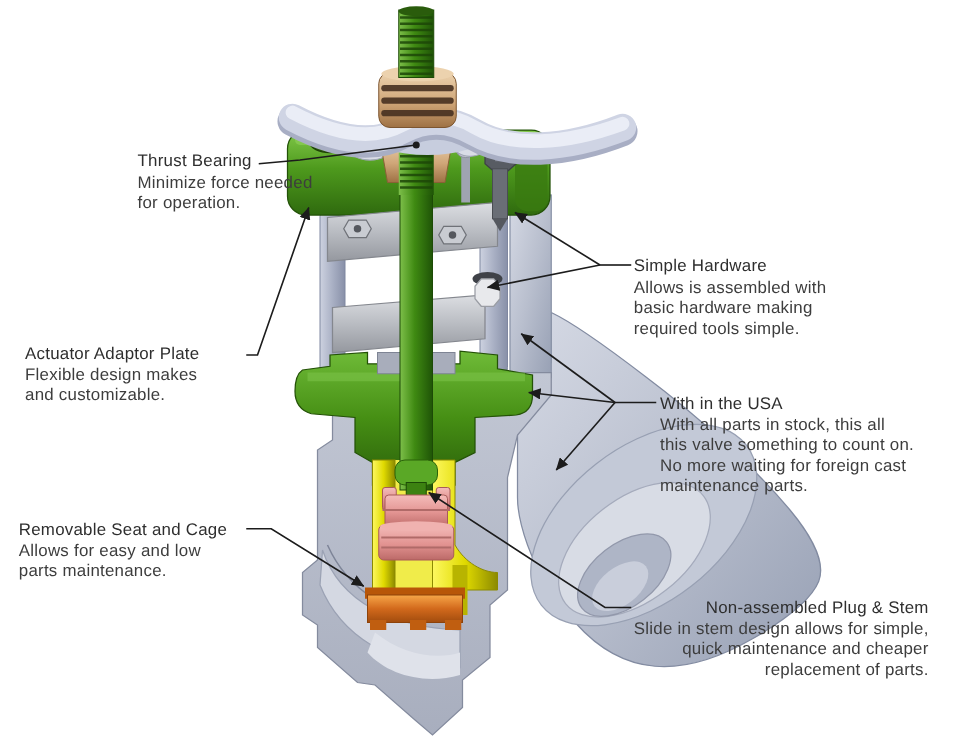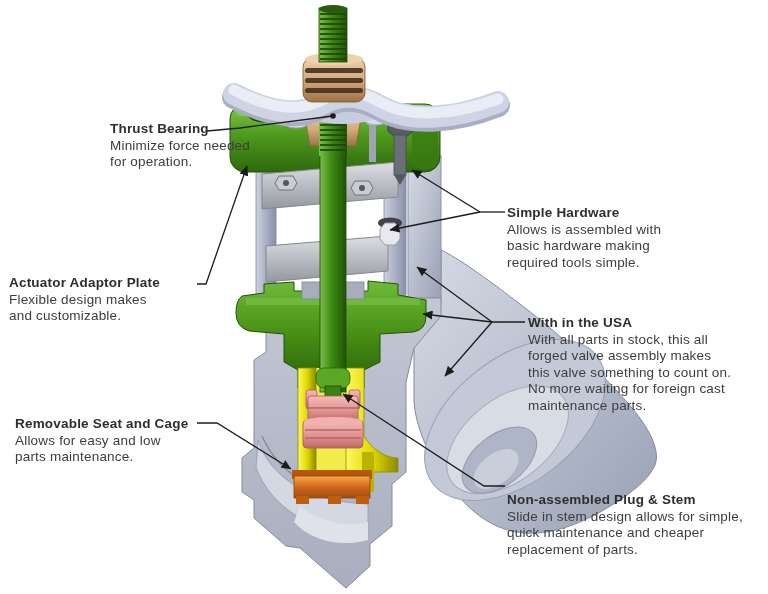--- a/index.html
+++ b/index.html
@@ -1,20 +1,20 @@
 <!DOCTYPE html>
 <html><head>
 <meta charset="utf-8">
 <style>
   html,body{margin:0;padding:0;background:#fff;}
   #stage{position:relative;width:768px;height:594px;background:#ffffff;overflow:hidden;
          font-family:"Liberation Sans",sans-serif;}
   #valve-svg{position:absolute;left:0;top:0;}
   .callout{position:absolute;font-size:13.5px;line-height:16.5px;color:#3d3d3d;letter-spacing:.2px;}
-  .callout .t{display:block;font-weight:700;color:#2e2e2e;}
+  .callout .t{display:block;font-weight:400;color:#2e2e2e;}
   .callout .ln{display:block;white-space:nowrap;}
 </style>
 </head>
 <body>
 
 <div id="stage">
 
 <svg id="valve-svg" width="768" height="594" viewBox="0 0 768 594">
   <defs>
     <linearGradient id="gBody" x1="0" y1="0" x2="1" y2="1">
@@ -231,21 +231,21 @@
     <polyline points="505,486 484,486 343,394" marker-end="url(#arw)"></polyline>
   </g>
 </svg>
 
   <div class="callout" style="left:110px;top:121px;">
     <span class="t">Thrust Bearing</span>
     <span class="ln">Minimize force needed</span>
     <span class="ln">for operation.</span>
   </div>
 
-  <div class="callout" style="left:9px;top:275px;">
+  <div class="callout" style="left:20px;top:275px;">
     <span class="t">Actuator Adaptor Plate</span>
     <span class="ln">Flexible design makes</span>
     <span class="ln">and customizable.</span>
   </div>
 
   <div class="callout" style="left:15px;top:416px;">
     <span class="t">Removable Seat and Cage</span>
     <span class="ln">Allows for easy and low</span>
     <span class="ln">parts maintenance.</span>
   </div>
@@ -253,26 +253,25 @@
   <div class="callout" style="left:507px;top:205px;">
     <span class="t">Simple Hardware</span>
     <span class="ln">Allows is assembled with</span>
     <span class="ln">basic hardware making</span>
     <span class="ln">required tools simple.</span>
   </div>
 
   <div class="callout" style="left:528px;top:315px;">
     <span class="t">With in the USA</span>
     <span class="ln">With all parts in stock, this all</span>
-    <span class="ln">forged valve assembly makes</span>
     <span class="ln">this valve something to count on.</span>
     <span class="ln">No more waiting for foreign cast</span>
     <span class="ln">maintenance parts.</span>
   </div>
 
-  <div class="callout" style="left:507px;top:492px;">
+  <div class="callout" style="left:507px;top:478px;text-align:right;">
     <span class="t">Non-assembled Plug &amp; Stem</span>
     <span class="ln">Slide in stem design allows for simple,</span>
     <span class="ln">quick maintenance and cheaper</span>
     <span class="ln">replacement of parts.</span>
   </div>
 
 </div>
 
 </body></html>

